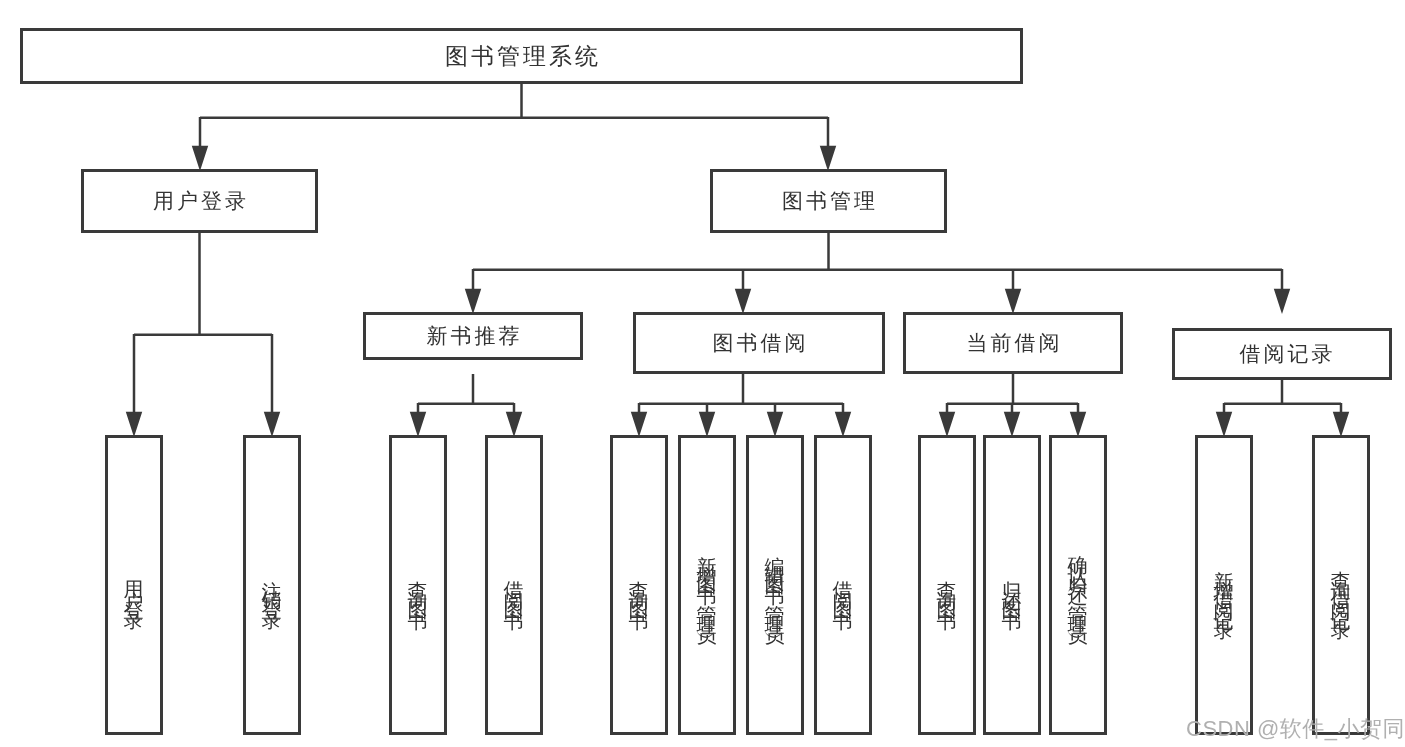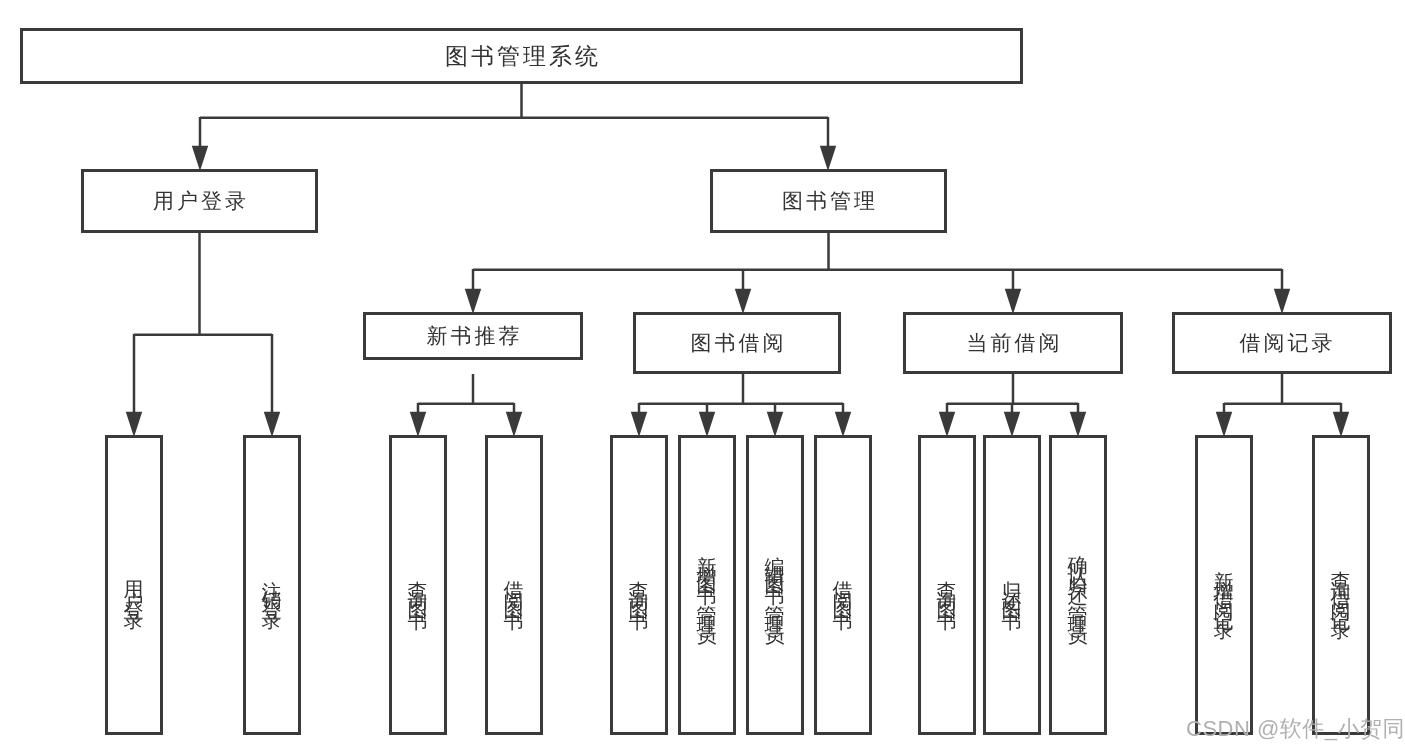--- a/index.html
+++ b/index.html
@@ -115,27 +115,27 @@
   <div class="node h" style="left:81px;top:169px;width:237px;height:64px;">
     <span>用户登录</span>
   </div>
   <div class="node h" style="left:710px;top:169px;width:237px;height:64px;align-items:center;">
     <span>图书管理</span>
   </div>
 
   <div class="node h" style="left:363px;top:312px;width:220px;height:48px;">
     <span>新书推荐</span>
   </div>
-  <div class="node h" style="left:633px;top:312px;width:208px;height:62px;">
+  <div class="node h" style="left:633px;top:312px;width:252px;height:62px;">
     <span>图书借阅</span>
   </div>
   <div class="node h" style="left:903px;top:312px;width:220px;height:62px;">
     <span>当前借阅</span>
   </div>
-  <div class="node h" style="left:1172px;top:312px;width:220px;height:62px;padding-left:8px;">
+  <div class="node h" style="left:1172px;top:328px;width:220px;height:52px;padding-left:8px;">
     <span>借阅记录</span>
   </div>
 
   <div class="node v" style="left:105px;">
     <span class="v-text">用户登录</span>
   </div>
   <div class="node v" style="left:243px;">
     <span class="v-text">注销登录</span>
   </div>
 

